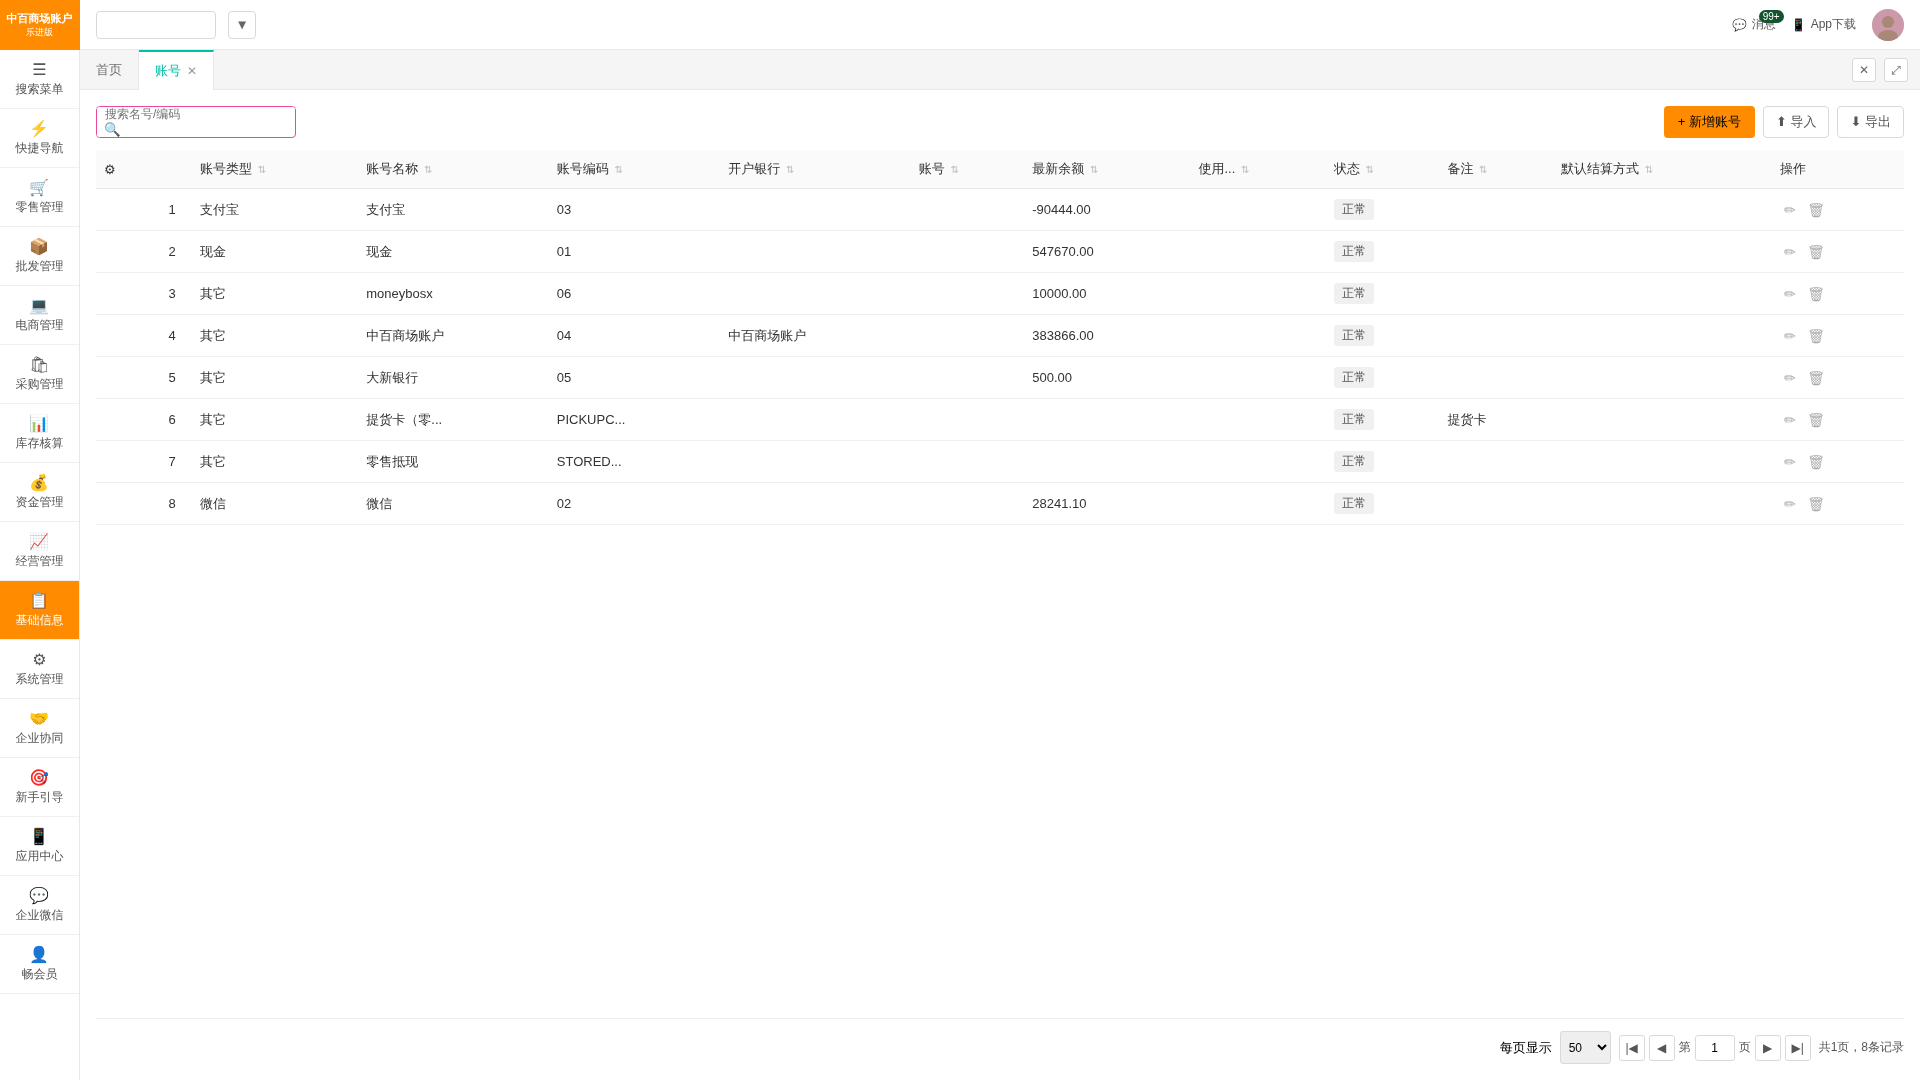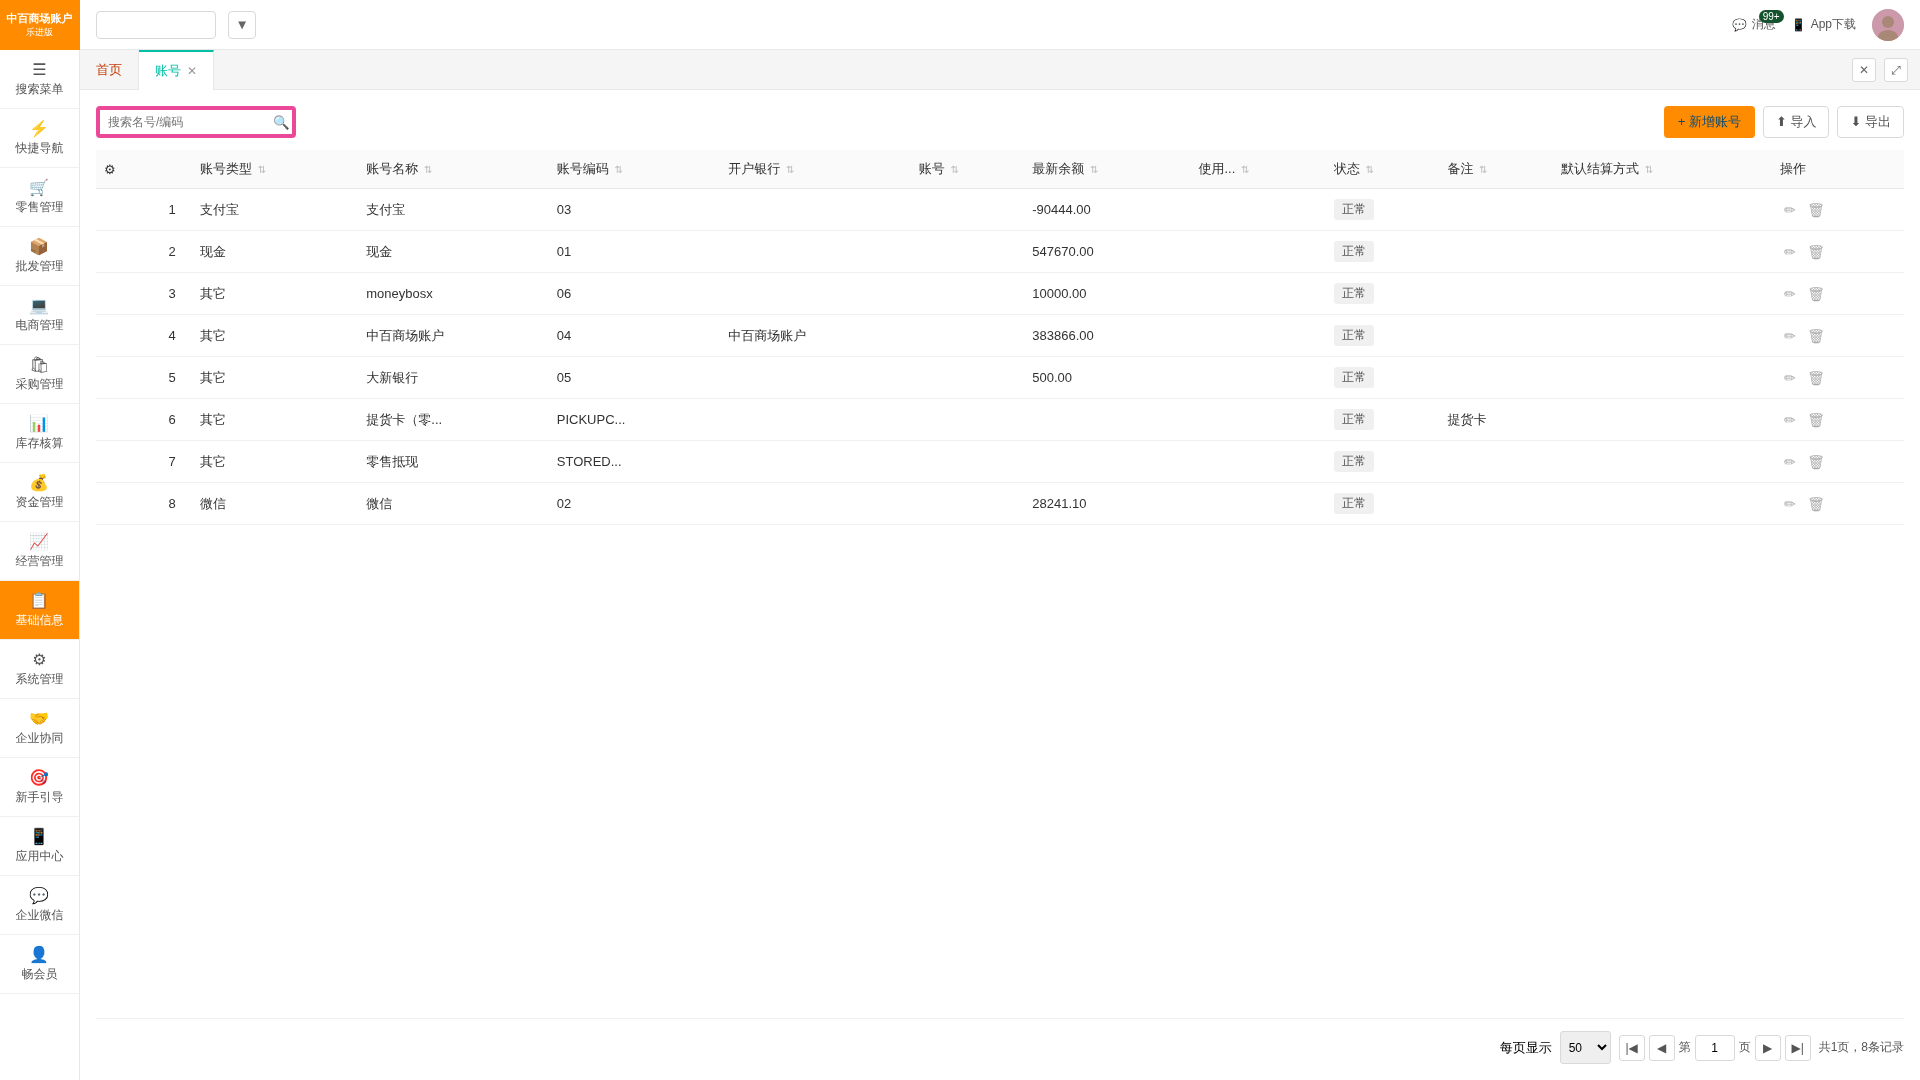--- a/index.html
+++ b/index.html
@@ -142,21 +142,21 @@
       border-bottom: 1px solid #e8e8e8;
       flex-shrink: 0;
     }
     .tab-item {
       height: 40px;
       display: flex;
       align-items: center;
       padding: 0 16px;
       cursor: pointer;
       font-size: 13px;
-      color: #c2410c;
+      color: #737373;
       border-right: 1px solid #e8e8e8;
       gap: 6px;
     }
     .tab-item.active {
       background: #fff;
       color: #00bfa5;
       border-top: 2px solid #00bfa5;
     }
     .tab-close {
       font-size: 12px;
@@ -197,26 +197,26 @@
 
     
     .toolbar {
       display: flex;
       align-items: center;
       justify-content: space-between;
       margin-bottom: 12px;
     }
     .search-input-wrap {
       display: flex;
-      align-items: center;
-      border: 4px solid #ec4899;
+      border: 1px solid #ec4899;
       border-radius: 4px;
       overflow: hidden;
       width: 200px;
       height: 32px;
+      flex-direction: column;
     }
     .search-input-wrap input {
       flex: 1;
       border: none;
       outline: none;
       padding: 0 8px;
       font-size: 12px;
       color: #333;
     }
     .search-btn {
@@ -230,21 +230,21 @@
       justify-content: center;
       color: #aaa;
     }
     .toolbar-right {
       display: flex;
       align-items: center;
       gap: 8px;
     }
     .btn-add {
       background: #ff8c00;
-      color: #0c4a6e;
+      color: #000000;
       border: none;
       padding: 0 14px;
       height: 32px;
       border-radius: 4px;
       cursor: pointer;
       font-size: 13px;
       display: flex;
       align-items: center;
       gap: 4px;
     }

